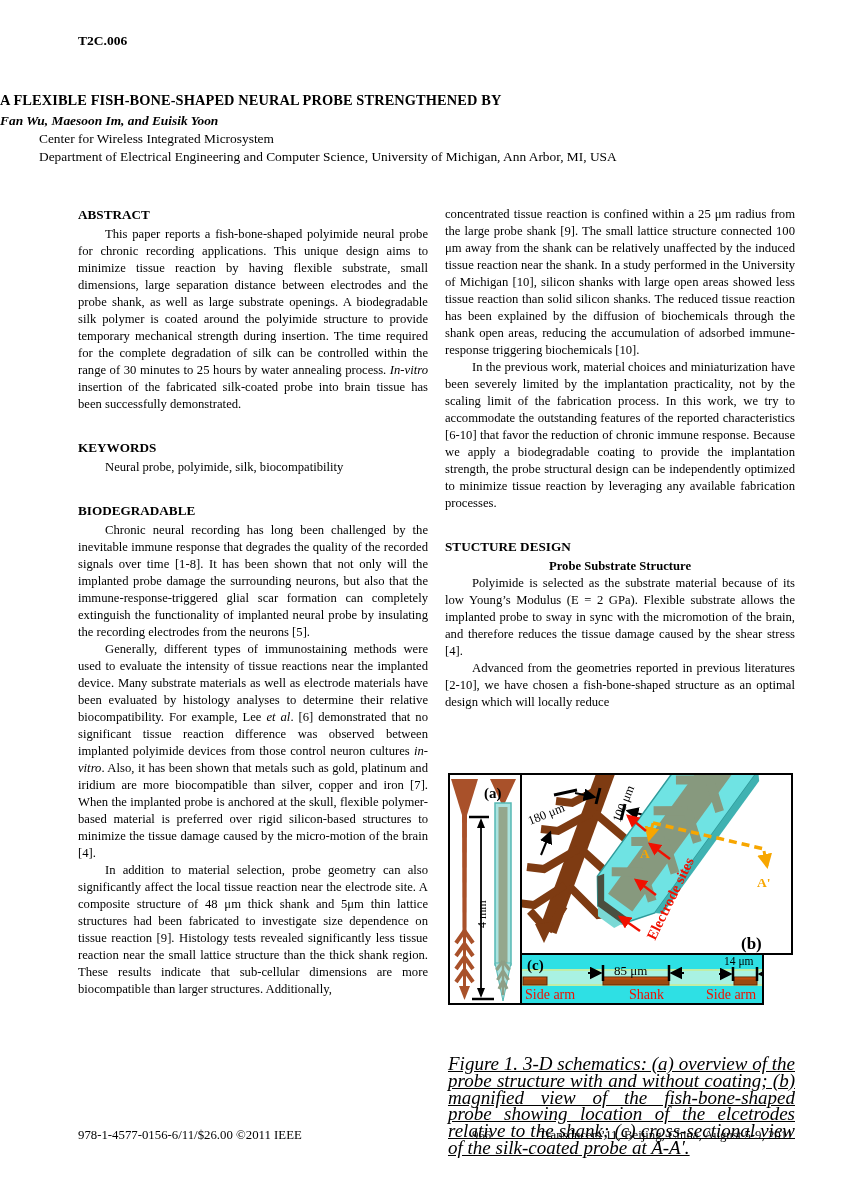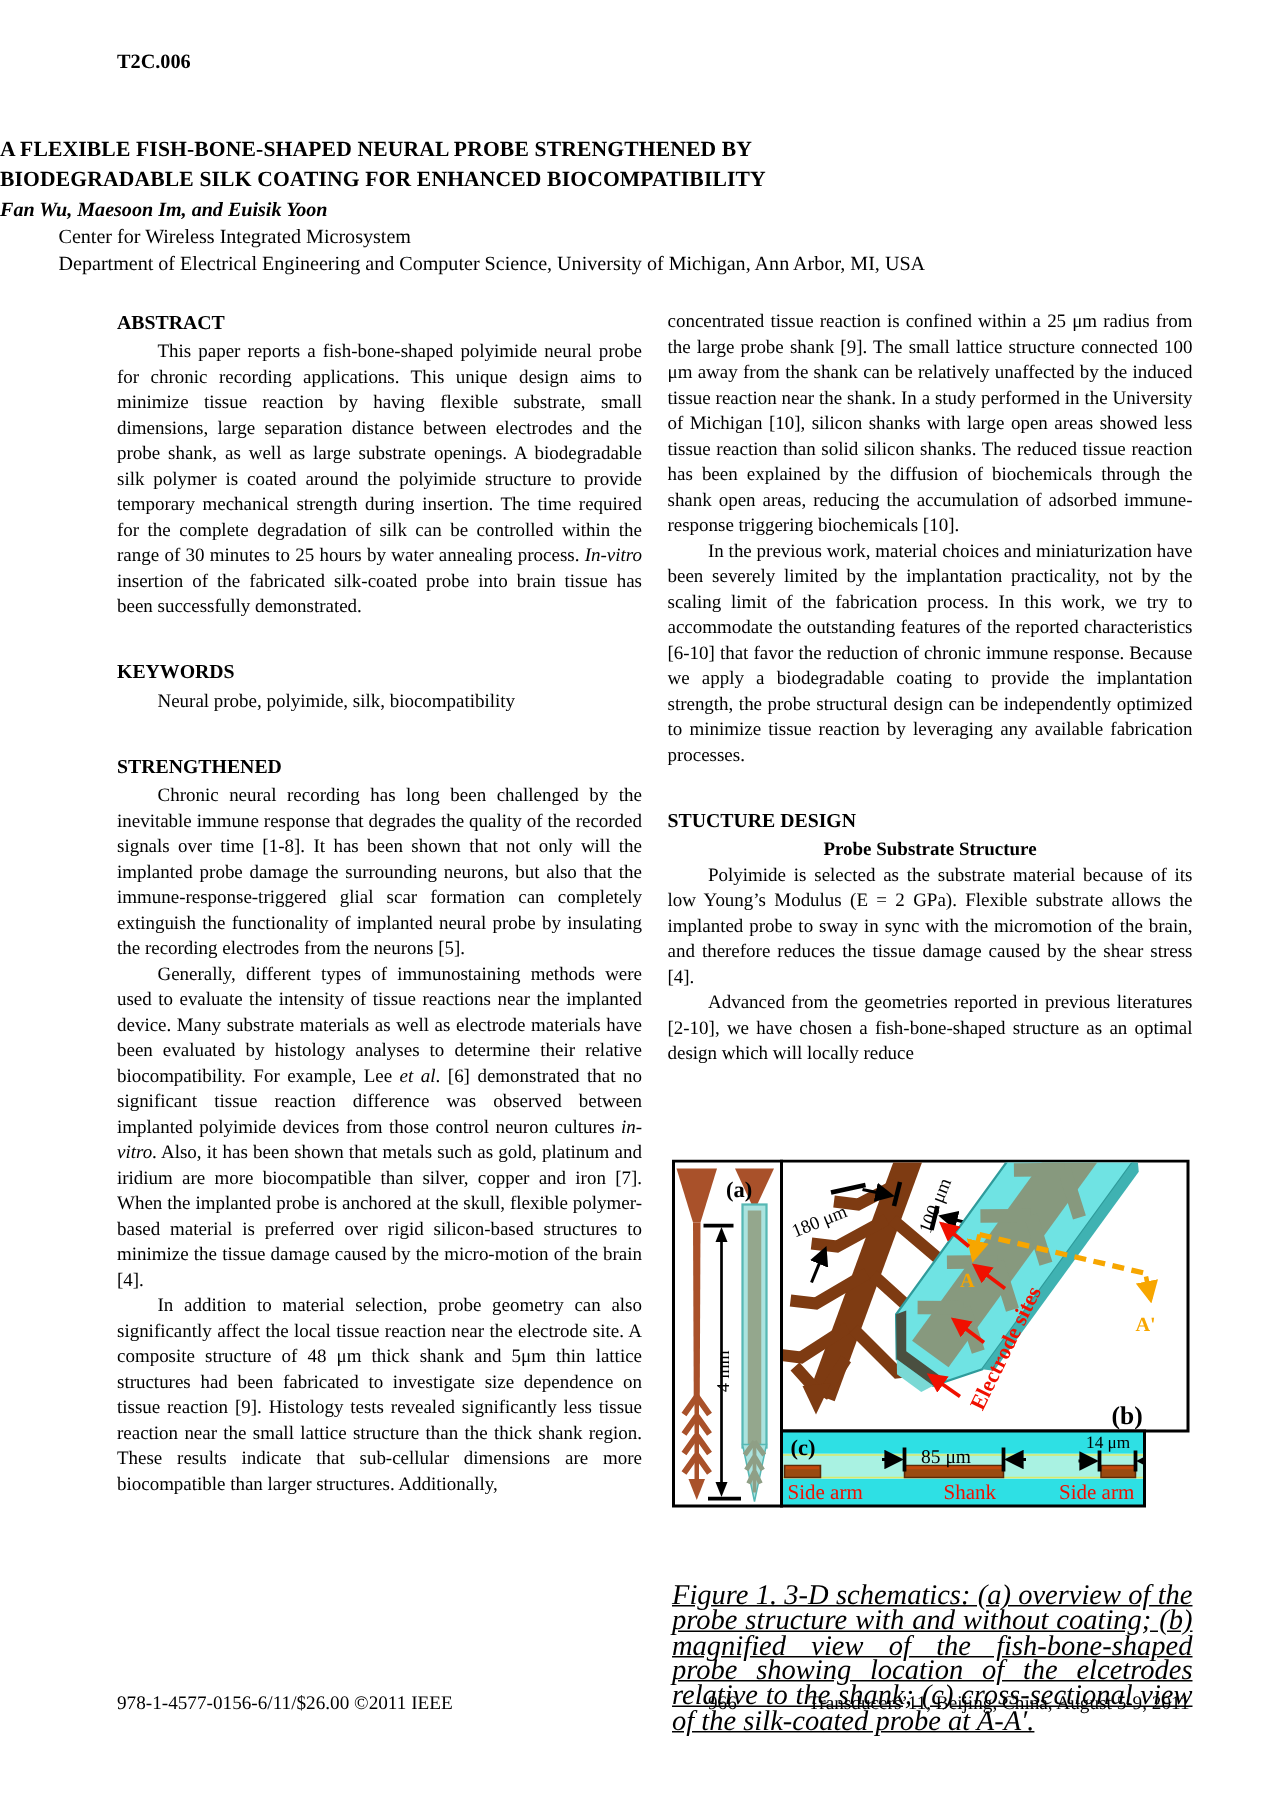--- a/index.html
+++ b/index.html
@@ -25,35 +25,34 @@
   svg text{font-family:"Liberation Serif",serif;}
 </style>
 </head>
 <body>
 
 <div class="paper-id">T2C.006</div>
 
 <div class="title-block">
   <div class="title">
     <span>A FLEXIBLE FISH-BONE-SHAPED NEURAL PROBE STRENGTHENED BY</span><br>
-    <span>BIODEGRADABLE SILK COATING FOR ENHANCED BIOCOMPATIBILITY</span>
   </div>
   <div class="authors">Fan Wu, Maesoon Im, and Euisik Yoon</div>
   <div class="affil">Center for Wireless Integrated Microsystem</div>
   <div class="affil">Department of Electrical Engineering and Computer Science, University of Michigan, Ann Arbor, MI, USA</div>
 </div>
 
 <div class="col col-left">
   <h2 class="sec first">ABSTRACT</h2>
   <p class="para"><span>This paper reports a fish-bone-shaped polyimide neural probe for chronic recording applications. This unique design aims to minimize tissue reaction by having flexible substrate, small dimensions, large separation distance between electrodes and the probe shank, as well as large substrate openings. A biodegradable silk polymer is coated around the polyimide structure to provide temporary mechanical strength during insertion. The time required for the complete degradation of silk can be controlled within the range of 30 minutes to 25 hours by water annealing process. </span><i>In-vitro</i><span> insertion of the fabricated silk-coated probe into brain tissue has been successfully demonstrated.</span></p>
 
   <h2 class="sec">KEYWORDS</h2>
   <p class="para">Neural probe, polyimide, silk, biocompatibility</p>
 
-  <h2 class="sec">STRENGTHENED</h2>
+  <h2 class="sec">BIODEGRADABLE</h2>
   <p class="para">Chronic neural recording has long been challenged by the inevitable immune response that degrades the quality of the recorded signals over time [1-8]. It has been shown that not only will the implanted probe damage the surrounding neurons, but also that the immune-response-triggered glial scar formation can completely extinguish the functionality of implanted neural probe by insulating the recording electrodes from the neurons [5].</p>
   <p class="para"><span>Generally, different types of immunostaining methods were used to evaluate the intensity of tissue reactions near the implanted device. Many substrate materials as well as electrode materials have been evaluated by histology analyses to determine their relative biocompatibility. For example, Lee </span><i>et al</i><span>. [6] demonstrated that no significant tissue reaction difference was observed between implanted polyimide devices from those control neuron cultures </span><i>in-vitro</i><span>. Also, it has been shown that metals such as gold, platinum and iridium are more biocompatible than silver, copper and iron [7]. When the implanted probe is anchored at the skull, flexible polymer-based material is preferred over rigid silicon-based structures to minimize the tissue damage caused by the micro-motion of the brain [4].</span></p>
   <p class="para">In addition to material selection, probe geometry can also significantly affect the local tissue reaction near the electrode site. A composite structure of 48 μm thick shank and 5μm thin lattice structures had been fabricated to investigate size dependence on tissue reaction [9]. Histology tests revealed significantly less tissue reaction near the small lattice structure than the thick shank region. These results indicate that sub-cellular dimensions are more biocompatible than larger structures. Additionally,</p>
 </div>
 
 <div class="col col-right">
   <p class="para cont">concentrated tissue reaction is confined within a 25 μm radius from the large probe shank [9]. The small lattice structure connected 100 μm away from the shank can be relatively unaffected by the induced tissue reaction near the shank.  In a study performed in the University of Michigan [10], silicon shanks with large open areas showed less tissue reaction than solid silicon shanks. The reduced tissue reaction has been explained by the diffusion of biochemicals through the shank open areas, reducing the accumulation of adsorbed immune-response triggering biochemicals [10].</p>
   <p class="para">In the previous work, material choices and miniaturization have been severely limited by the implantation practicality, not by the scaling limit of the fabrication process.  In this work, we try to accommodate the outstanding features of the reported characteristics [6-10] that favor the reduction of chronic immune response. Because we apply a biodegradable coating to provide the implantation strength, the probe structural design can be independently optimized to minimize tissue reaction by leveraging any available fabrication processes.</p>
   <h2 class="sec">STUCTURE DESIGN</h2>
   <h3 class="subsec">Probe Substrate Structure</h3>

